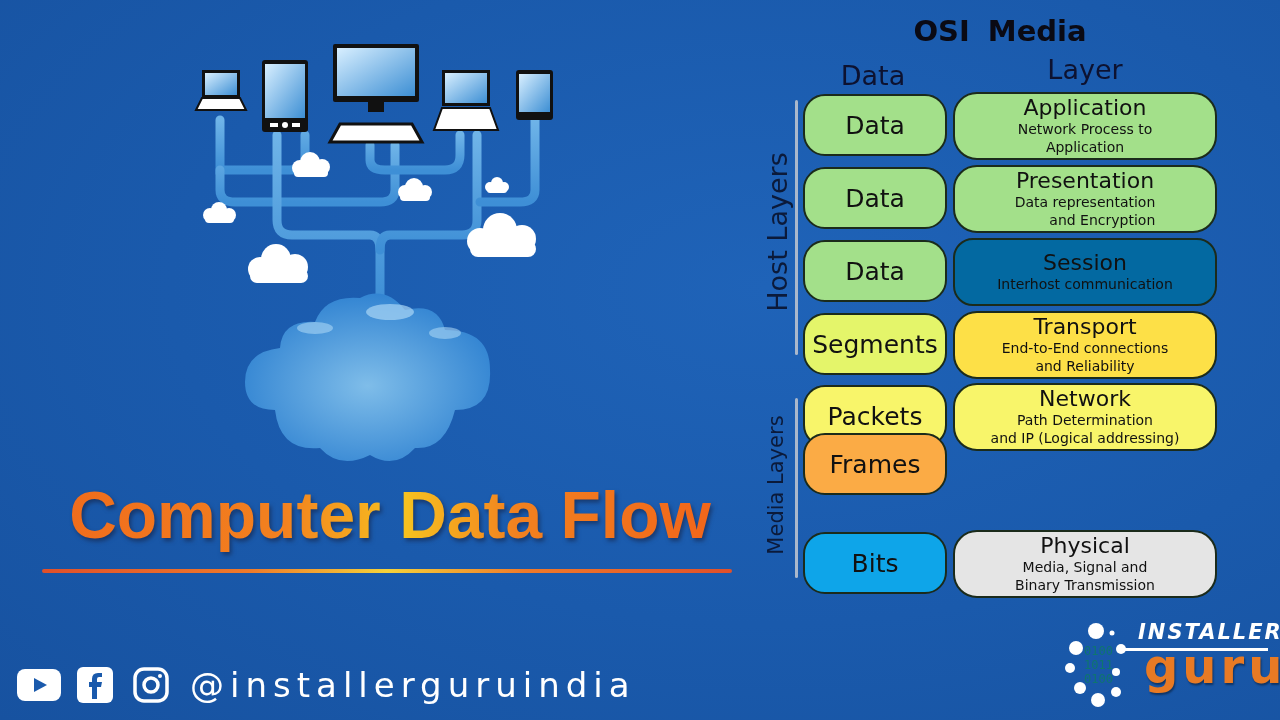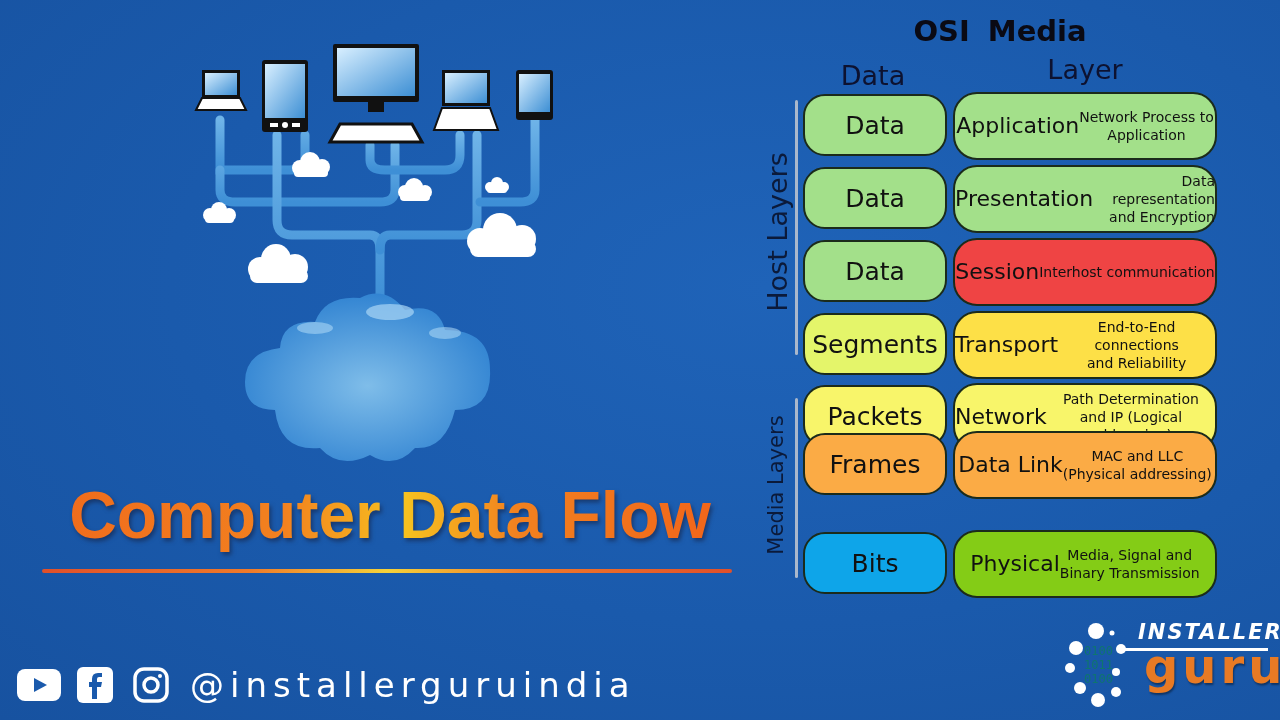--- a/index.html
+++ b/index.html
@@ -61,21 +61,21 @@
   .osi-row { position: absolute; left: 803px; width: 414px; height: 68px; }
   .pdu {
     position: absolute; left: 0; top: 2px; width: 144px; height: 62px;
     border: 2px solid #1b2b1b; border-radius: 22px;
     display: flex; align-items: center; justify-content: center;
     font-size: 25px; color: #111;
   }
   .layer {
     position: absolute; left: 150px; top: 0; width: 264px; height: 68px;
     border: 2px solid #1b2b1b; border-radius: 24px;
-    display: flex; flex-direction: row; align-items: center; justify-content: center;
+    display: flex; flex-direction: column; align-items: center; justify-content: center;
     text-align: center; color: #111; line-height: 1.05;
   }
   .layer .lname { font-size: 22px; }
   .layer .ldesc { font-size: 14px; line-height: 18px; }
 
   
   #logo { left: 1062px; top: 618px; width: 210px; height: 92px; }
   #logo-top {
     position: absolute; left: 76px; top: 2px; color: #fff; font-weight: bold;
     font-family: "DejaVu Sans", sans-serif; font-size: 21px; letter-spacing: 2px; font-style: italic;
@@ -240,49 +240,45 @@
   </div>
   <div class="osi-row" style="top:165px">
     <div class="pdu" style="background: rgb(163, 224, 138);">Data</div>
     <div class="layer" style="background: rgb(163, 224, 138); text-align: right;">
       <div class="lname">Presentation</div>
       <div class="ldesc">Data representation<br>and Encryption</div>
     </div>
   </div>
   <div class="osi-row" style="top:238px">
     <div class="pdu" style="background: rgb(163, 224, 138);">Data</div>
-    <div class="layer" style="background: #ef4444;">
+    <div class="layer" style="background: #0369a1; border-radius: 20px;">
       <div class="lname">Session</div>
       <div class="ldesc">Interhost communication</div>
     </div>
   </div>
   <div class="osi-row" style="top:311px">
     <div class="pdu" style="background: rgb(228, 245, 106);">Segments</div>
     <div class="layer" style="background: #fde047;">
       <div class="lname">Transport</div>
       <div class="ldesc">End-to-End connections<br>and Reliability</div>
     </div>
   </div>
   <div class="osi-row" style="top:383px">
     <div class="pdu" style="background: rgb(248, 245, 106);">Packets</div>
     <div class="layer" style="background: rgb(248, 245, 106);">
       <div class="lname">Network</div>
       <div class="ldesc">Path Determination<br>and IP (Logical addressing)</div>
     </div>
   </div>
   <div class="osi-row" style="top:431px">
     <div class="pdu" style="background: rgb(251, 171, 69);">Frames</div>
-    <div class="layer" style="background: rgb(251, 171, 69);">
-      <div class="lname">Data Link</div>
-      <div class="ldesc">MAC and LLC<br>(Physical addressing)</div>
-    </div>
   </div>
   <div class="osi-row" style="top:530px">
     <div class="pdu" style="background: #0ea5e9;">Bits</div>
-    <div class="layer" style="background: #84cc16;">
+    <div class="layer" style="background: #e5e5e5;">
       <div class="lname">Physical</div>
       <div class="ldesc">Media, Signal and<br>Binary Transmission</div>
     </div>
   </div>
 </div>
 
 <div id="logo" class="abs">
   <svg class="abs" style="left:0;top:0" width="60" height="92">
     <g fill="#fff">
       <circle cx="34" cy="13" r="8"></circle>

